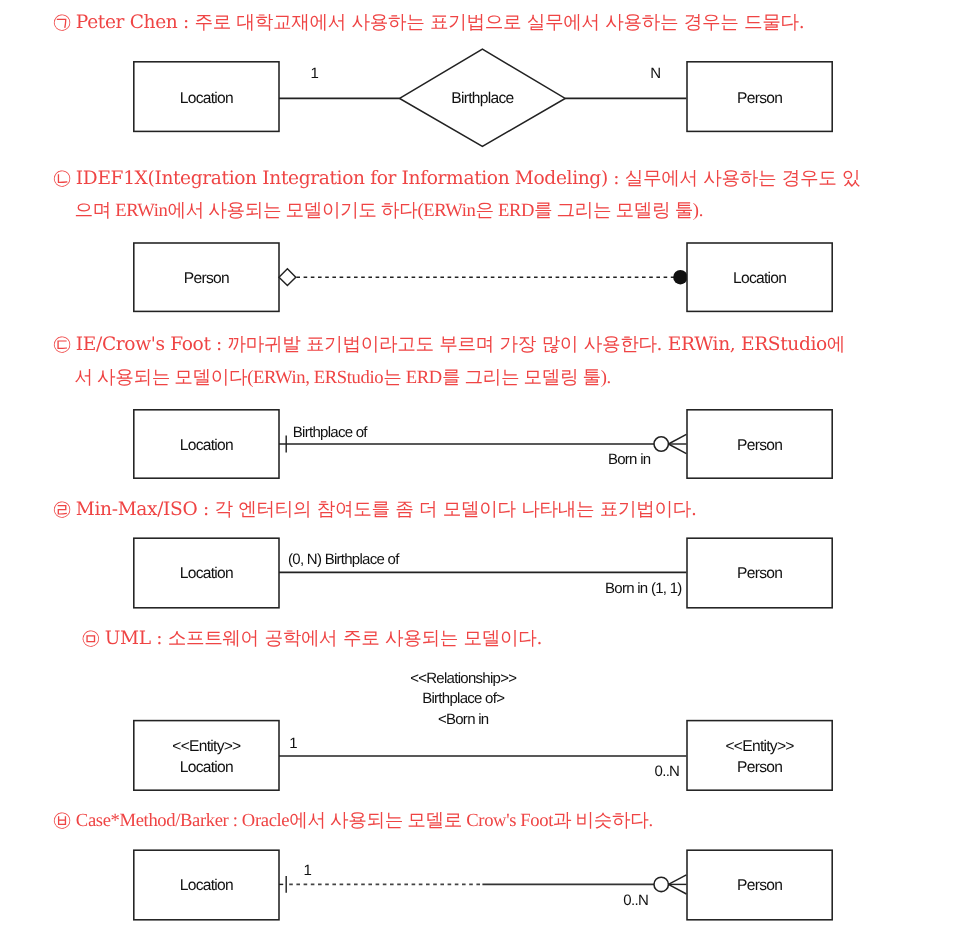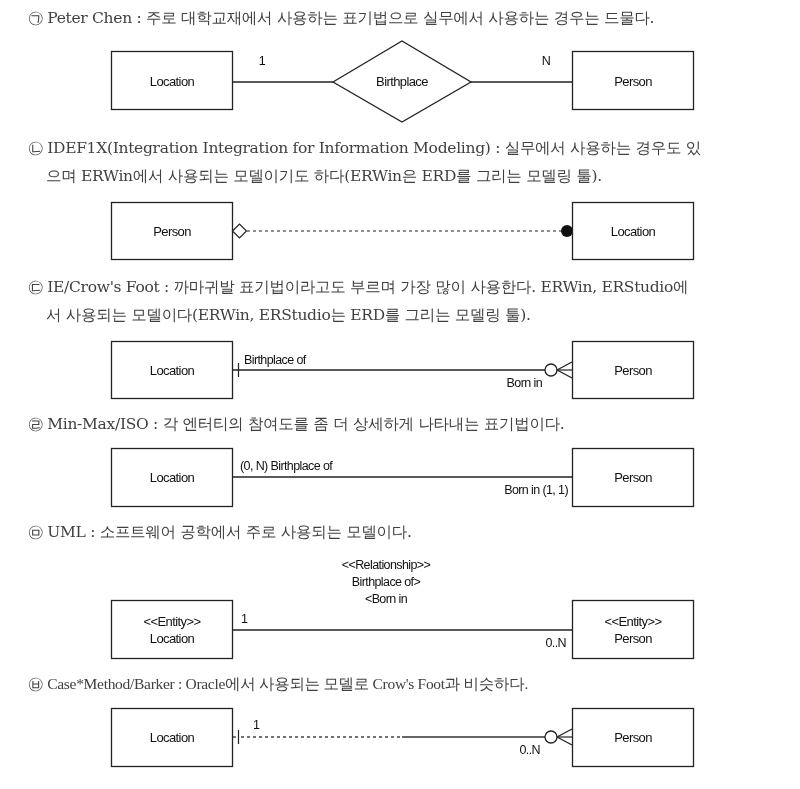--- a/index.html
+++ b/index.html
@@ -1,23 +1,23 @@
 <!DOCTYPE html>
 <html><head>
   <meta charset="utf-8">
   <style>
     html, body { margin: 0; padding: 0; background: #ffffff; }
     body { width: 800px; height: 789px; position: relative; overflow: hidden; color: #111; }
     .heading {
-      position: absolute; left: 28px;
+      position: absolute; left: 44px;
       font-family: "DejaVu Serif", "Liberation Serif", serif;
       font-size: 15.5px; line-height: 28px; letter-spacing: -0.3px;
-      color: #404040; white-space: nowrap;
+      color: #ef4444; white-space: nowrap;
     }
-    .heading .cont { display: block; padding-left: 18px; }
+    .heading .cont { display: block; padding-left: 18px; font-family: Liberation Serif, serif; }
     .heading .mark { margin-right: 4px; }
     svg.diagram { position: absolute; left: 0; top: 0; overflow: visible; }
     svg text { font-family: "Liberation Sans", "DejaVu Sans", sans-serif; fill: #111; }
     .ent { font-size: 13px; letter-spacing: -0.6px; }
     .lbl { font-size: 12.5px; letter-spacing: -0.6px; }
   </style>
 </head>
 <body>
 
 <div class="heading" style="top:4px;">
@@ -127,22 +127,22 @@
   <span class="mark">㉡</span><span>IDEF1X(Integration Integration for Information Modeling) : 실무에서 사용하는 경우도 있</span>
   <span class="cont">으며 ERWin에서 사용되는 모델이기도 하다(ERWin은 ERD를 그리는 모델링 툴).</span>
 </div>
 
 <div class="heading" style="top:273px;">
   <span class="mark">㉢</span><span>IE/Crow's Foot : 까마귀발 표기법이라고도 부르며 가장 많이 사용한다. ERWin, ERStudio에</span>
   <span class="cont">서 사용되는 모델이다(ERWin, ERStudio는 ERD를 그리는 모델링 툴).</span>
 </div>
 
 <div class="heading" style="top:410px;">
-  <span class="mark">㉣</span><span>Min-Max/ISO : 각 엔터티의 참여도를 좀 더 상세하게 나타내는 표기법이다.</span>
+  <span class="mark">㉣</span><span>Min-Max/ISO : 각 엔터티의 참여도를 좀 더 모델이다 나타내는 표기법이다.</span>
 </div>
 
-<div class="heading" style="top:518px;">
+<div class="heading" style="top:518px;margin-left:24px;">
   <span class="mark">㉤</span><span>UML : 소프트웨어 공학에서 주로 사용되는 모델이다.</span>
 </div>
 
 <div class="heading" style="top:670px;font-family:Liberation Serif, serif;">
   <span class="mark">㉥</span><span>Case*Method/Barker : Oracle에서 사용되는 모델로 Crow's Foot과 비슷하다.</span>
 </div>
 
 </body></html>

